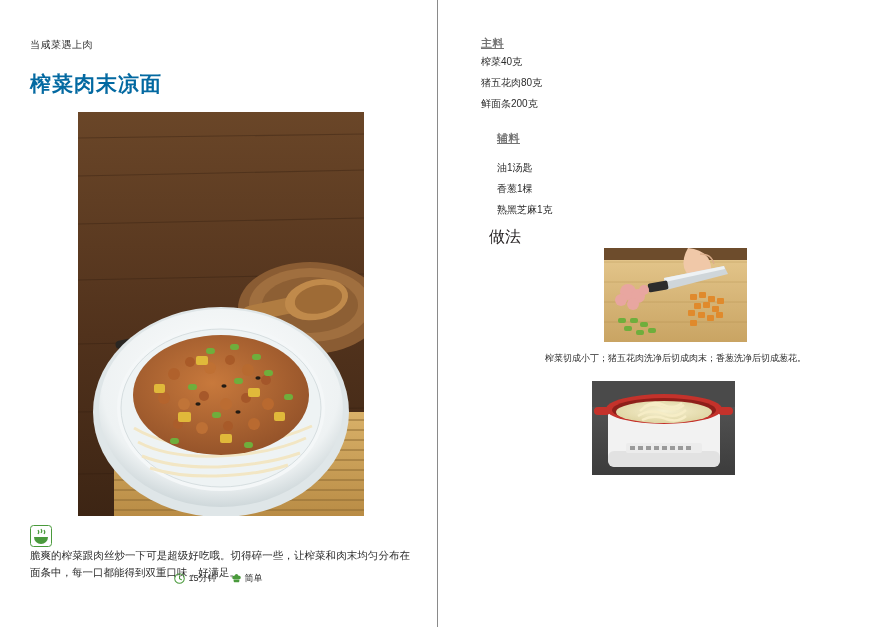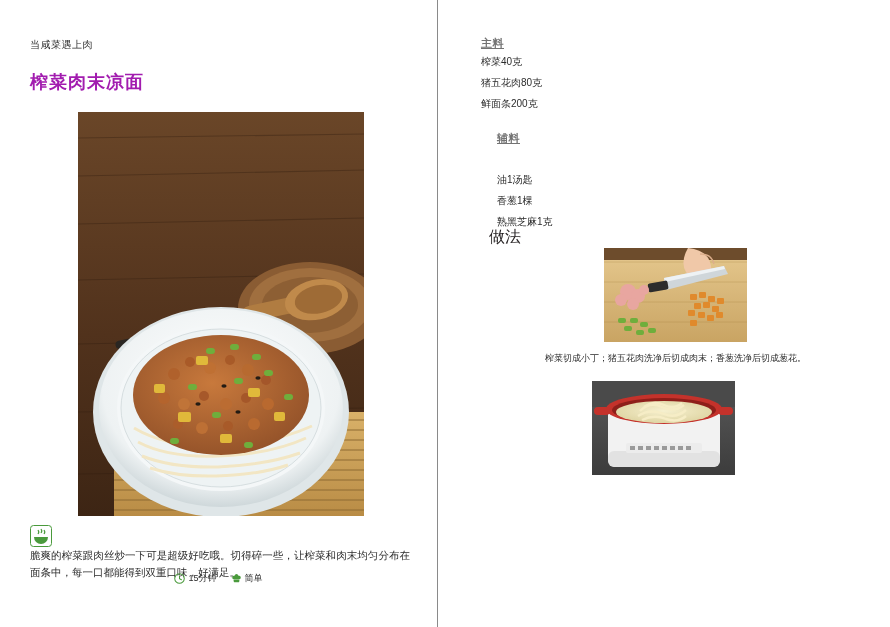--- a/index.html
+++ b/index.html
@@ -45,24 +45,24 @@
     left: 30px;
     top: 38px;
     font-size: 10px;
     color: #2b2b2b;
     letter-spacing: 0.5px;
   }
   .recipe-title {
     position: absolute;
     left: 30px;
     top: 70px;
-    font-size: 18px;
+    font-size: 21px;
     font-weight: bold;
     letter-spacing: 1px;
-    color: #a21caf;
+    color: #0369a1;
     font-family: "DejaVu Sans", "Liberation Sans", sans-serif;
   }
   .hero-photo {
     position: absolute;
     left: 78px;
     top: 112px;
     width: 286px;
     height: 404px;
     overflow: hidden;
     background: #6b4a30;
@@ -125,21 +125,21 @@
     text-decoration: underline;
   }
   .ing {
     font-size: 10px;
     color: #2b2b2b;
     line-height: 21px;
   }
   .sec-main { position: absolute; top: 36px; left: 0; }
   .sec-main .ing-list { }
   .sec-aux { position: absolute; top: 131px; left: 16px; }
-  .sec-aux .ing-list { margin-top: 23px; }
+  .sec-aux .ing-list { margin-top: 11px; }
   .sec-steps { position: absolute; top: 227px; left: 8px; }
 
   .step {
     position: absolute;
     left: 111px;
   }
   .step-photo {
     width: 143px;
     height: 94px;
     overflow: hidden;

